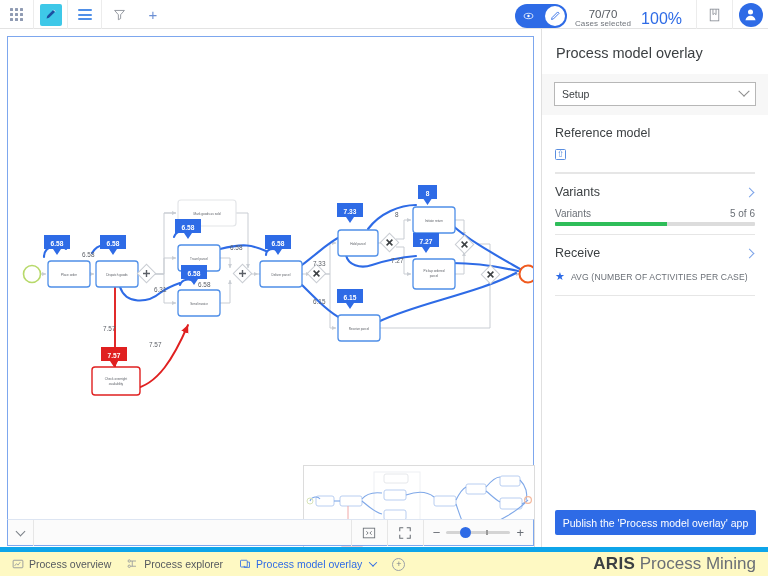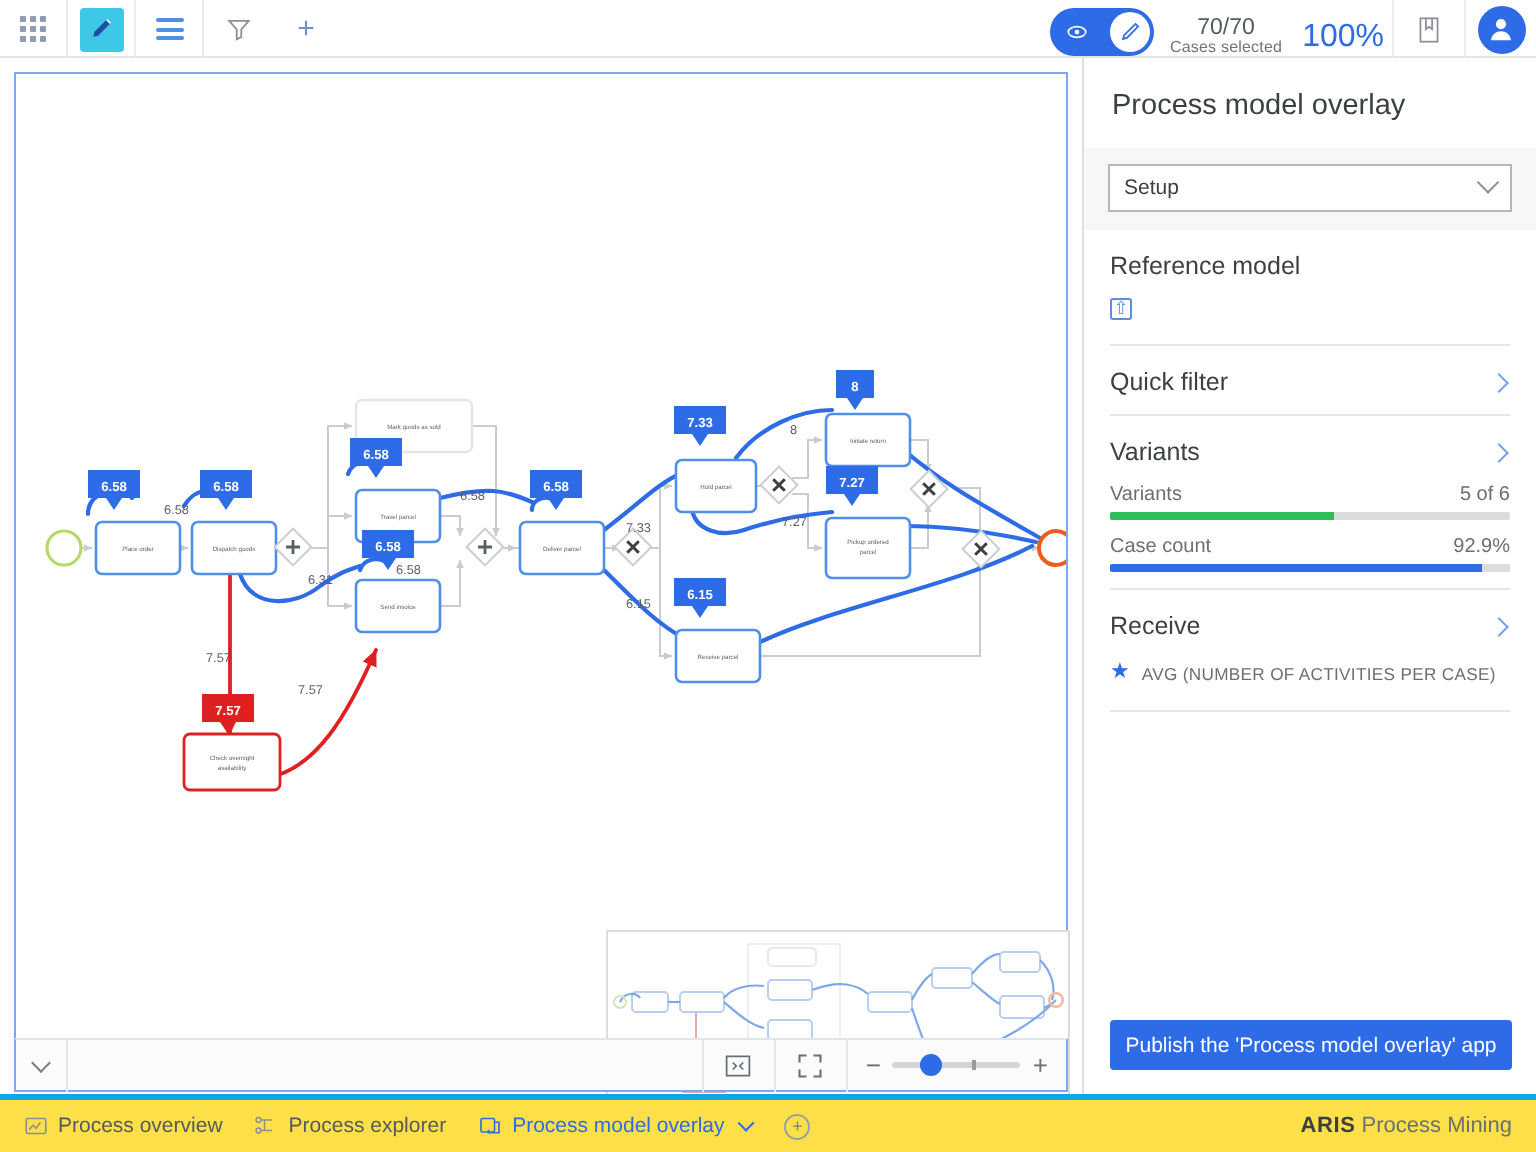--- a/index.html
+++ b/index.html
@@ -53,21 +53,21 @@
   #case-toggle .knob {
     position: absolute; right: 2px; top: 2px; width: 20px; height: 20px;
     border-radius: 50%; background: #fff;
     display: flex; align-items: center; justify-content: center;
   }
 
   #cases-block { text-align: center; line-height: 1.05; margin-right: 10px; }
   #cases-block .cnum { font-size: 11.5px; color: #555a60; }
   #cases-block .clab { font-size: 8px; color: #6f747b; letter-spacing: .1px; }
 
-  #pct { font-size: 16px; color: #2e6be6; margin-right: 2px; font-weight: 400; }
+  #pct { font-size: 16px; color: #2e6be6; margin-right: 12px; font-weight: 400; }
 
   .tb-right-cell {
     display: flex; align-items: center; justify-content: center;
     width: 36px; height: 29px; border-left: 1px solid #ececec; cursor: pointer;
   }
   .avatar-circ {
     width: 24px; height: 24px; border-radius: 50%; background: #2e6be6;
     display: flex; align-items: center; justify-content: center;
   }
 
@@ -158,31 +158,31 @@
   #publish-wrap { position: absolute; left: 0; bottom: 12px; width: 227px; padding: 0 13px; margin-top: 16px; }
   #publish-btn {
     width: 100%; height: 25px; background: #2e6be6; color: #ffffff;
     border: none; border-radius: 2px; font-size: 10.5px; cursor: pointer;
     font-family: "Liberation Sans", sans-serif;
   }
 
   
   #statusbar {
     position: absolute; left: 0; bottom: 0; width: 768px; height: 29px;
-    background: #fde047; border-top: 3px solid #0ea5e9;
+    background: #fef9c3; border-top: 5px solid #0ea5e9;
     display: flex; align-items: center; padding: 0 12px;
   }
   .sb-item { display: flex; align-items: center; gap: 5px; margin-right: 16px; cursor: pointer;
              font-size: 10.5px; color: #55595f; }
   .sb-item.active { color: #2e6be6; }
   .sb-chev { width: 6px; height: 6px; border-right: 1.3px solid #2e6be6; border-bottom: 1.3px solid #2e6be6;
              transform: rotate(45deg) translate(-1px,-1px); margin-left: 3px; }
   .sb-plus { width: 13px; height: 13px; border-radius: 50%; border: 1px solid #9aa0a8;
              display: flex; align-items: center; justify-content: center; color: #7a7f86; font-size: 9px; line-height: 1; }
-  #brand { margin-left: auto; font-size: 11px; color: #6a6f76; }
+  #brand { margin-left: auto; font-size: 17px; color: #6a6f76; }
   #brand b { color: #3c4043; font-weight: 700; letter-spacing: .3px; }
 
   
   .nd-label { font-size: 3.1px; fill: #5b5f66; font-family: "Liberation Sans", sans-serif; }
   .edge-lbl { font-size: 6.4px; fill: #5b5f66; font-family: "Liberation Sans", sans-serif; }
   .badge-txt { font-size: 6.6px; fill: #ffffff; font-family: "Liberation Sans", sans-serif; font-weight: 700; }
 </style>
 </head>
 <body>
 
@@ -548,51 +548,36 @@
     <div class="sec">
       <div class="sec-h plain">Reference model</div>
       <div id="ref-row">
         <span class="sq-icon">
             <span>⇧</span>
           </span>
       </div>
     </div>
     <div class="divider"></div>
 
-    <div class="sec">
-      <div class="sec-h">
-        <span>Quick filter</span>
-        <span class="chev-r"></span>
-      </div>
-    </div>
     <div class="divider"></div>
 
     <div class="sec">
       <div class="sec-h">
         <span>Variants</span>
         <span class="chev-r"></span>
       </div>
       <div class="metric">
         <div class="metric-top">
           <span>Variants</span>
           <span>5 of 6</span>
         </div>
         <div class="bar-bg">
           <div class="bar-fill" id="bar-variants" style="width: 56%; background: rgb(46, 189, 89);"></div>
         </div>
       </div>
-      <div class="metric">
-        <div class="metric-top">
-          <span>Case count</span>
-          <span>92.9%</span>
-        </div>
-        <div class="bar-bg">
-          <div class="bar-fill" id="bar-cases" style="width: 93%; background: rgb(46, 107, 230);"></div>
-        </div>
-      </div>
     </div>
     <div class="divider"></div>
 
     <div class="sec">
       <div class="sec-h">
         <span>Receive</span>
         <span class="chev-r"></span>
       </div>
       <div class="measure-row">
         <span class="star">★</span>

